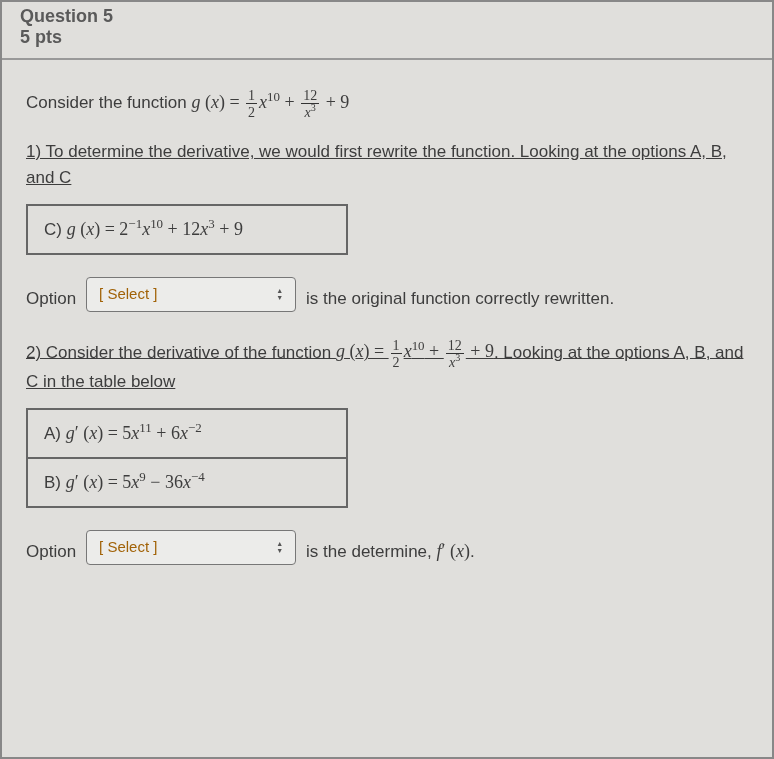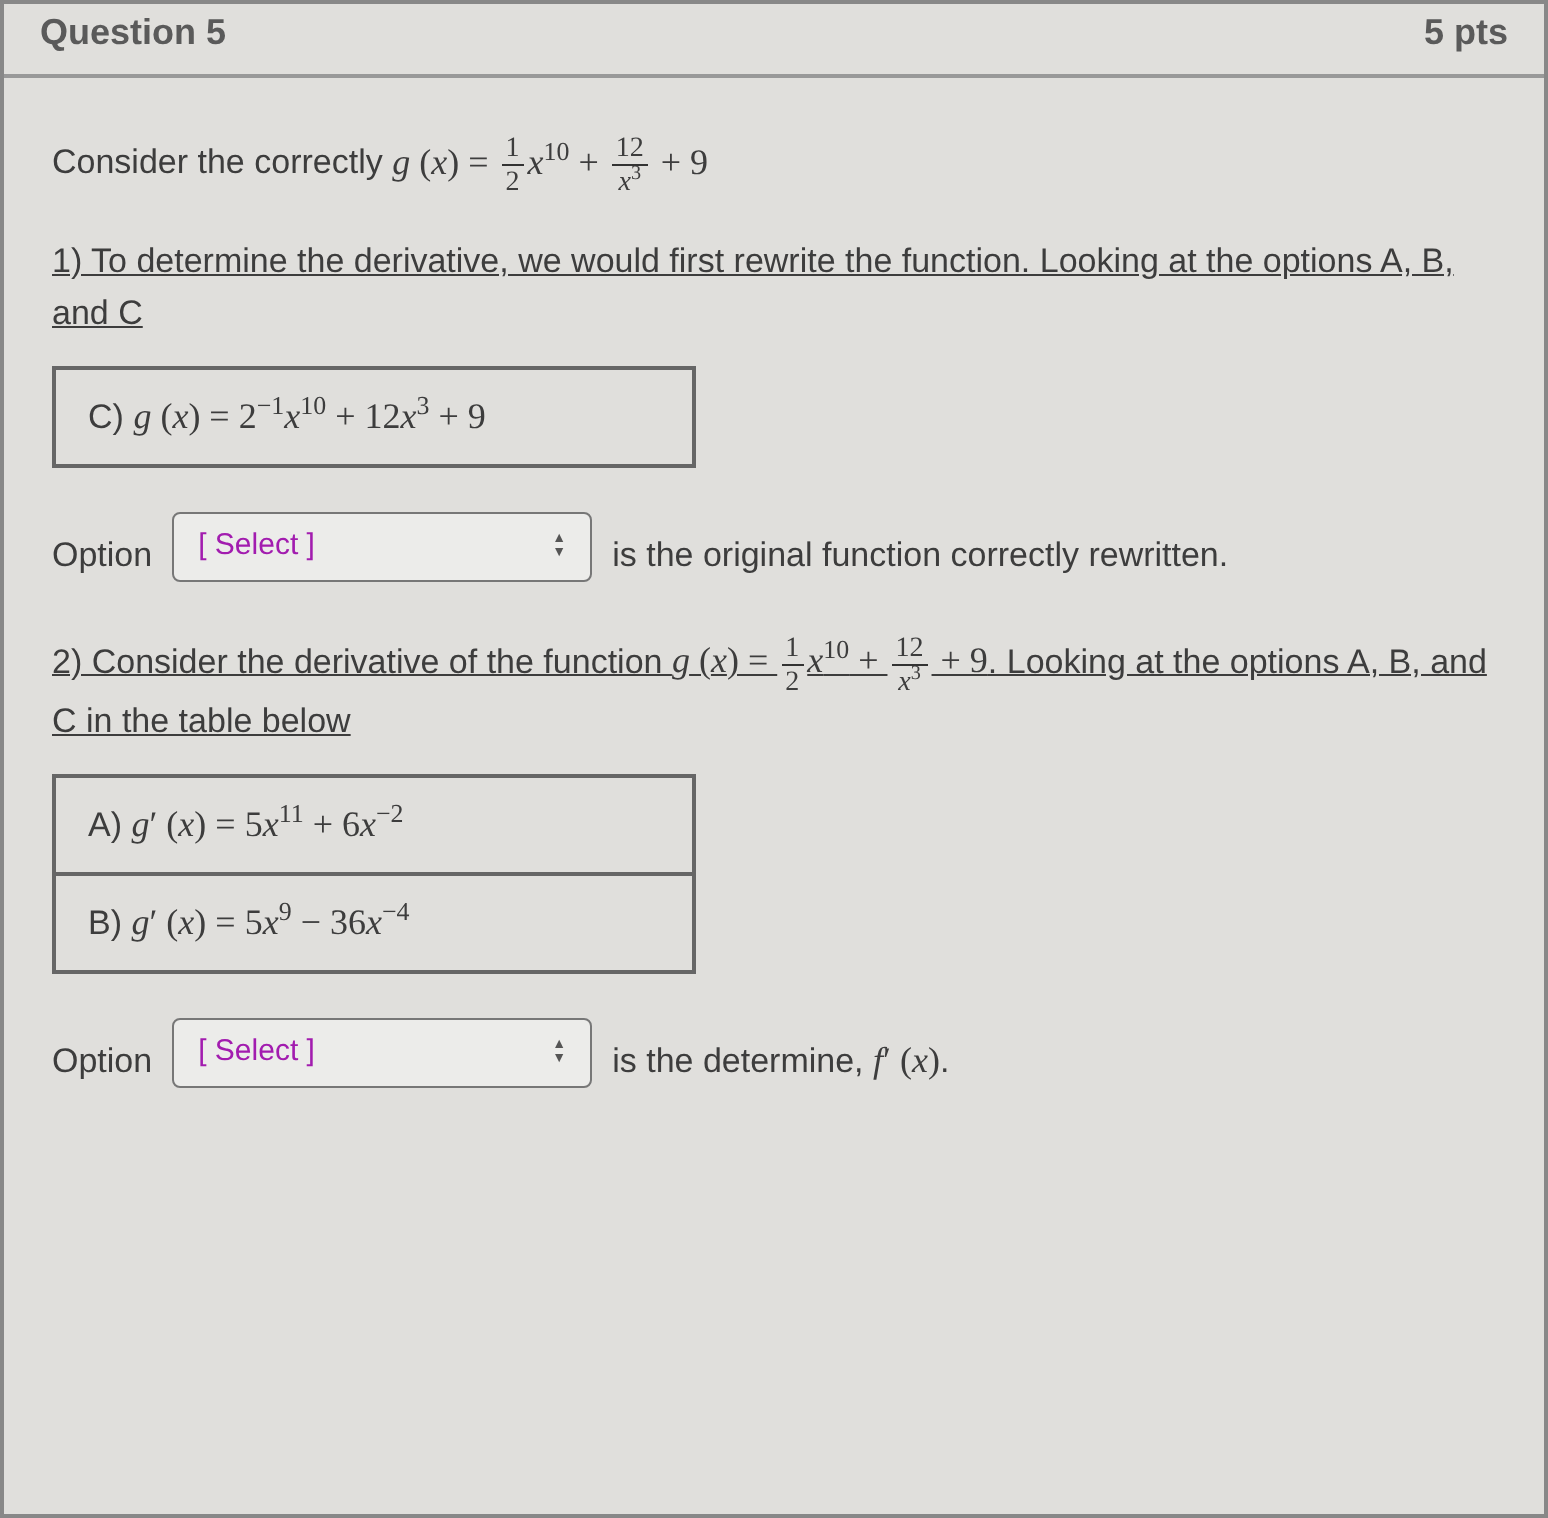--- a/index.html
+++ b/index.html
@@ -18,20 +18,21 @@
   height: 100%;
 }
 .header {
   display: flex;
   justify-content: space-between;
   padding: 4px 18px 10px;
   border-bottom: 2px solid #999;
   color: #5a5a5a;
   font-weight: 600;
   font-size: 18px;
+  flex-direction: column;
 }
 .content {
   padding: 28px 24px 20px;
   color: #3d3d3d;
   font-size: 17px;
   line-height: 1.5;
 }
 .prompt {
   margin-bottom: 20px;
 }
@@ -64,21 +65,21 @@
   background: #ececea;
   padding: 5px 12px;
   display: flex;
   align-items: center;
   justify-content: space-between;
   min-width: 210px;
   font-size: 15px;
   color: #444;
   cursor: pointer;
 }
-.select .ph { color: #a21caf; }
+.select .ph { color: #a16207; }
 .updown {
   display: flex;
   flex-direction: column;
   font-size: 7px;
   line-height: 7px;
   margin-left: 12px;
   color: #555;
 }
 .frac { display:inline-block; vertical-align: middle; text-align:center; font-size: 0.78em; line-height:1; padding:0 2px;}
 .frac .n { display:block; border-bottom:1.2px solid #333; padding:0 2px 1px;}
@@ -90,21 +91,21 @@
 </style>
 </head>
 <body>
 <div class="container">
   <div class="header">
     <span>Question 5</span>
     <span>5 pts</span>
   </div>
   <div class="content">
     <div class="prompt">
-      <span>Consider the correctly </span>
+      <span>Consider the function </span>
       <span class="math"><span class="ital">g</span> (<span class="ital">x</span>) = <span class="frac"><span class="n">1</span><span class="d">2</span></span><span class="ital">x</span><sup>10</sup> + <span class="frac"><span class="n">12</span><span class="d"><span class="ital">x</span><sup>3</sup></span></span> + 9</span>
     </div>
     <div class="para">1) To determine the derivative, we would first rewrite the function.  Looking at the options A, B, and C</div>
 
     <table class="opts">
       <tbody>
       <tr>
             <td><span>C)</span> <span class="math"><span class="ital">g</span> (<span class="ital">x</span>) = 2<sup>−1</sup><span class="ital">x</span><sup>10</sup> + 12<span class="ital">x</span><sup>3</sup> + 9</span></td>
           </tr>
     </tbody>

